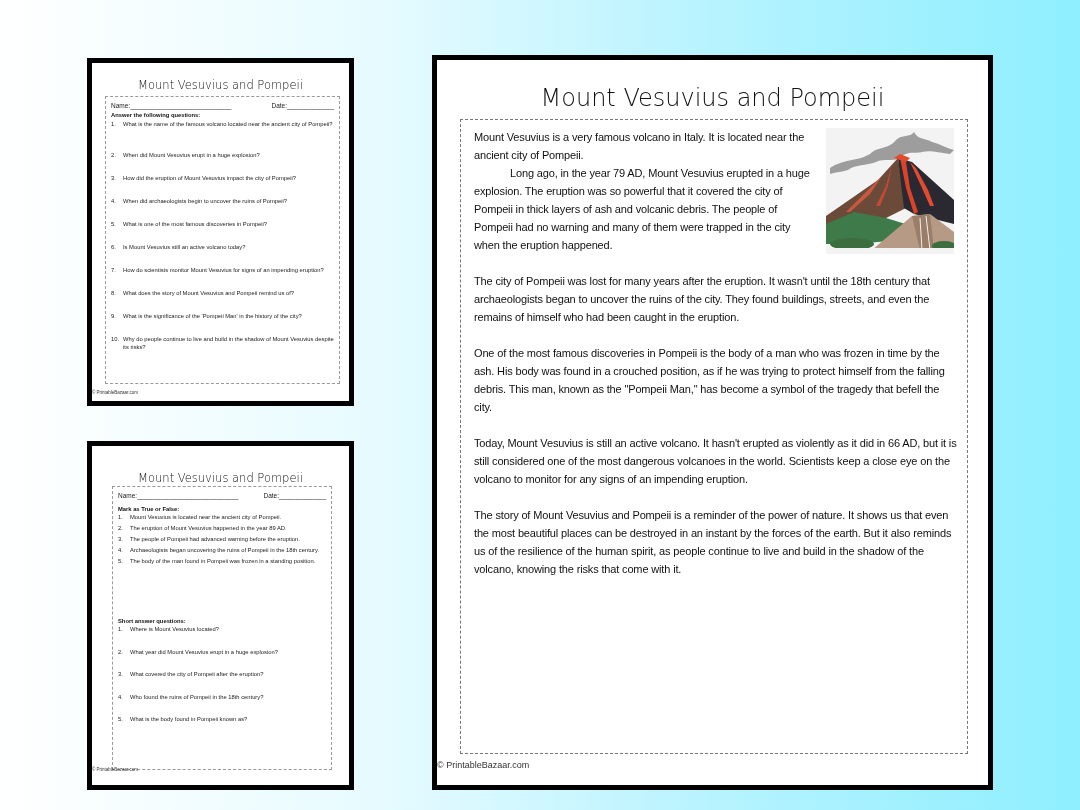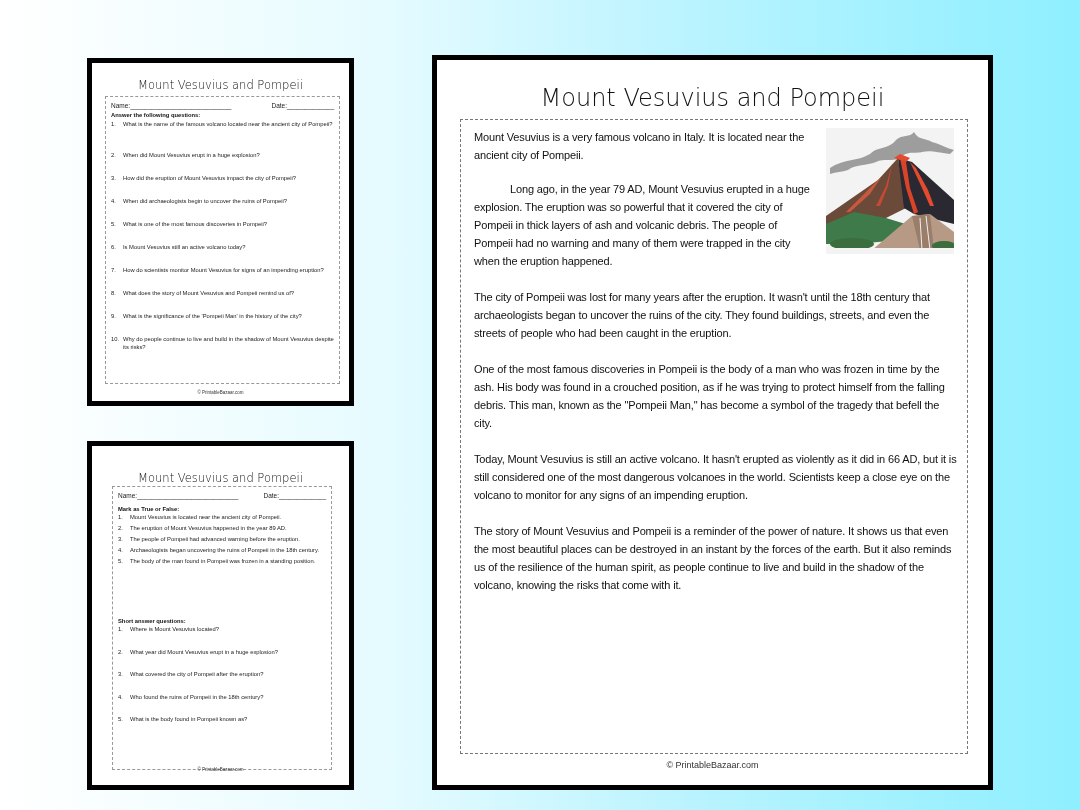--- a/index.html
+++ b/index.html
@@ -21,21 +21,20 @@
       font-weight: 300;
       color: #111;
     }
     .dashed-box {
       position: absolute;
       border: 1px dashed #888;
     }
     .copyright {
       position: absolute;
       left: 0; right: 0;
-      text-align: center;
       color: #333;
     }
 
     
     #ws1 { left: 87px; top: 58px; width: 267px; height: 348px; }
     #ws2 { left: 87px; top: 441px; width: 267px; height: 349px; }
     .small .page-title { position: absolute; left: 0; right: 0; font-size: 11.5px; }
     #ws1 .page-title { top: 15px; }
     #ws2 .page-title { top: 25px; }
     #ws1 .dashed-box { left: 13px; top: 33px; width: 235px; height: 288px; border-color: #999; }
@@ -74,21 +73,21 @@
       border: 1.5px dashed #777;
     }
     .reading {
       position: absolute; left: 13px; top: 8px; width: 485px;
       font-size: 11px; line-height: 18px; color: #111;
       font-family: "Liberation Sans", sans-serif;
       letter-spacing: -0.15px;
     }
     .reading p { margin-bottom: 18px; }
     .reading p.first { width: 340px; margin-bottom: 0; }
-    .reading p.second { width: 340px; text-indent: 36px; margin-top: 16px; }
+    .reading p.second { width: 340px; text-indent: 36px; }
     .volcano {
       position: absolute; left: 365px; top: 8px; width: 128px; height: 126px;
       background: #f4f4f4;
     }
     #main .copyright { top: 700px; font-size: 9px; }
   </style>
 </head>
 <body>
 
 <div class="page small" id="ws1">
@@ -230,20 +229,20 @@
         <path d="M100 88 L104 122" stroke="#eee" stroke-width="1"></path>
 
         <ellipse cx="26" cy="116" rx="22" ry="6" fill="#3b6d3f"></ellipse>
         <ellipse cx="118" cy="118" rx="12" ry="5" fill="#3b6d3f"></ellipse>
         <rect x="0" y="120" width="128" height="6" fill="#f3f3f3"></rect>
       </svg>
     </div>
     <div class="reading">
       <p class="first">Mount Vesuvius is a very famous volcano in Italy. It is located near the ancient city of Pompeii.</p>
       <p class="second">Long ago, in the year 79 AD, Mount Vesuvius erupted in a huge explosion. The eruption was so powerful that it covered the city of Pompeii in thick layers of ash and volcanic debris. The people of Pompeii had no warning and many of them were trapped in the city when the eruption happened.</p>
-      <p>The city of Pompeii was lost for many years after the eruption. It wasn't until the 18th century that archaeologists began to uncover the ruins of the city. They found buildings, streets, and even the streets of people who had been caught in the eruption.</p>
+      <p>The city of Pompeii was lost for many years after the eruption. It wasn't until the 18th century that archaeologists began to uncover the ruins of the city. They found buildings, streets, and even the remains of himself who had been caught in the eruption.</p>
       <p>One of the most famous discoveries in Pompeii is the body of a man who was frozen in time by the ash. His body was found in a crouched position, as if he was trying to protect himself from the falling debris. This man, known as the "Pompeii Man," has become a symbol of the tragedy that befell the city.</p>
       <p>Today, Mount Vesuvius is still an active volcano. It hasn't erupted as violently as it did in 66 AD, but it is still considered one of the most dangerous volcanoes in the world. Scientists keep a close eye on the volcano to monitor for any signs of an impending eruption.</p>
       <p>The story of Mount Vesuvius and Pompeii is a reminder of the power of nature. It shows us that even the most beautiful places can be destroyed in an instant by the forces of the earth. But it also reminds us of the resilience of the human spirit, as people continue to live and build in the shadow of the volcano, knowing the risks that come with it.</p>
     </div>
   </div>
   <div class="copyright">© PrintableBazaar.com</div>
 </div>
 
 </body></html>

